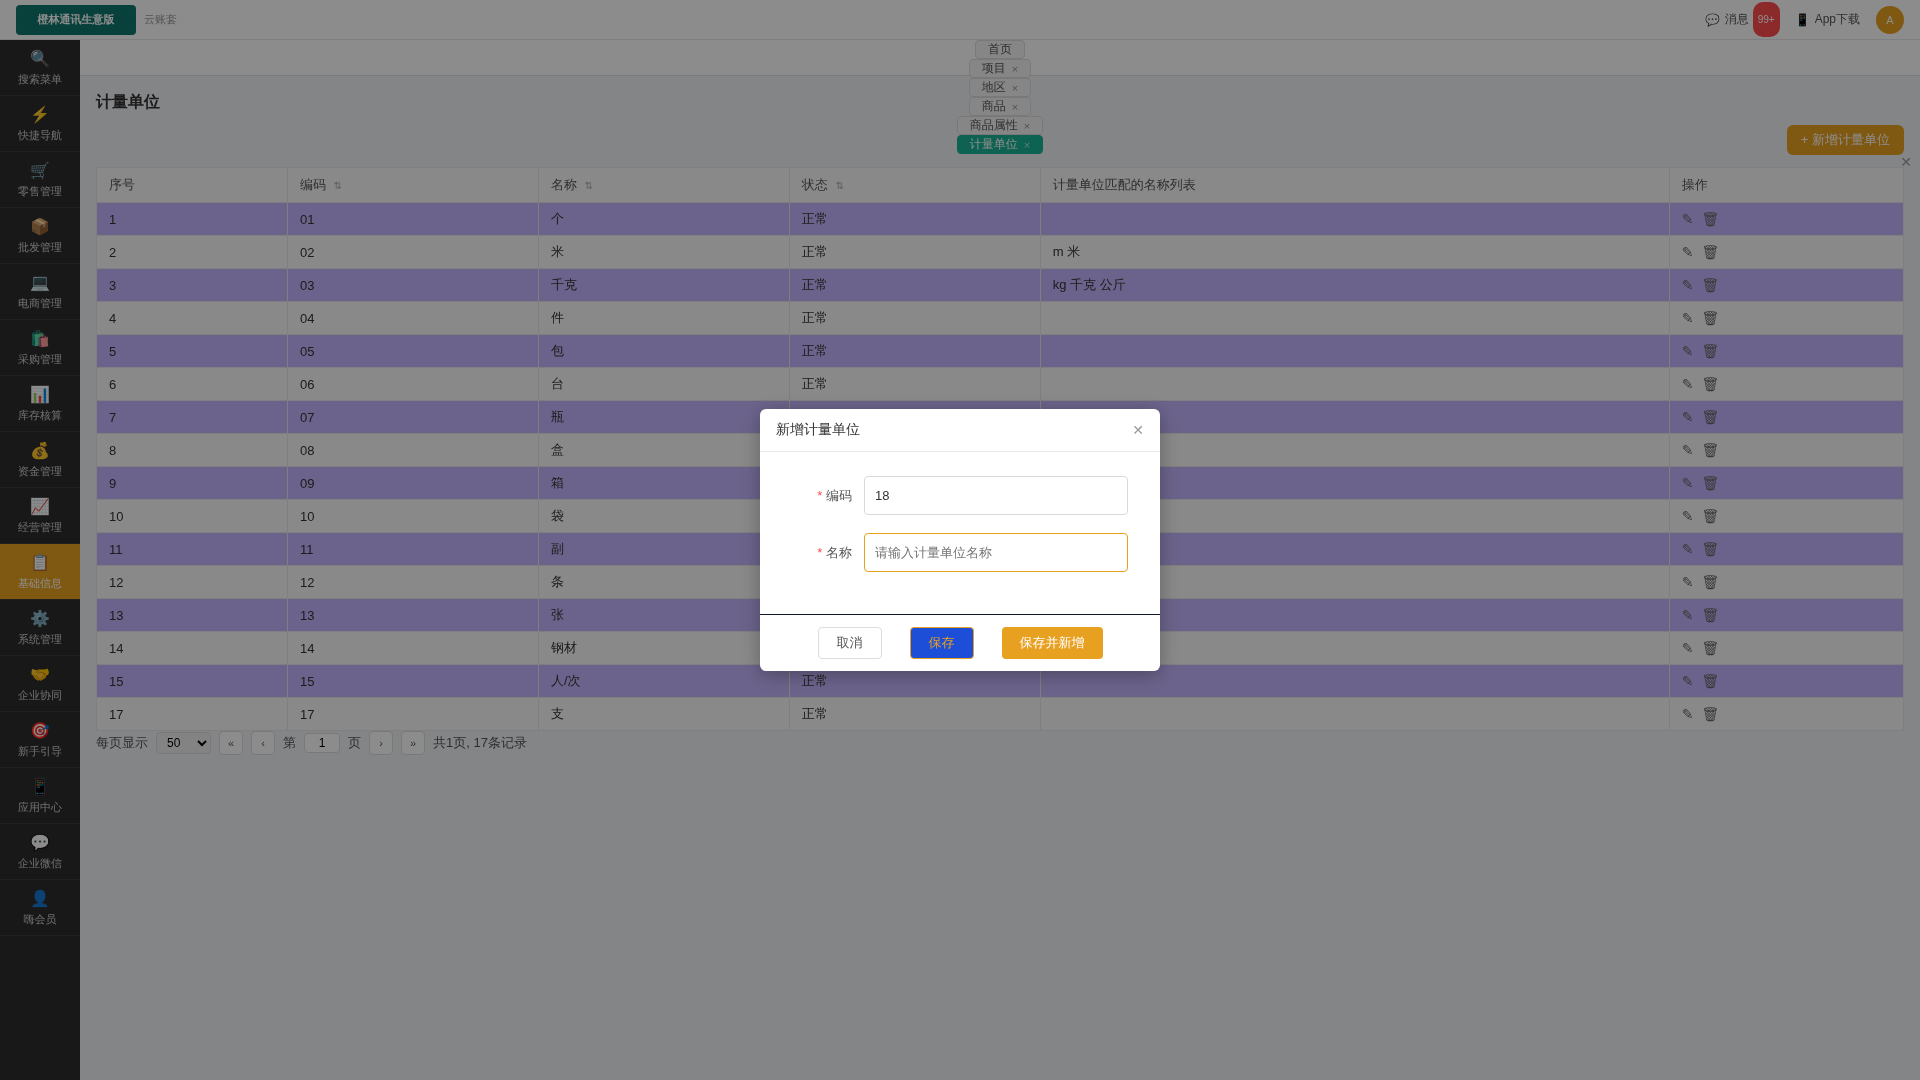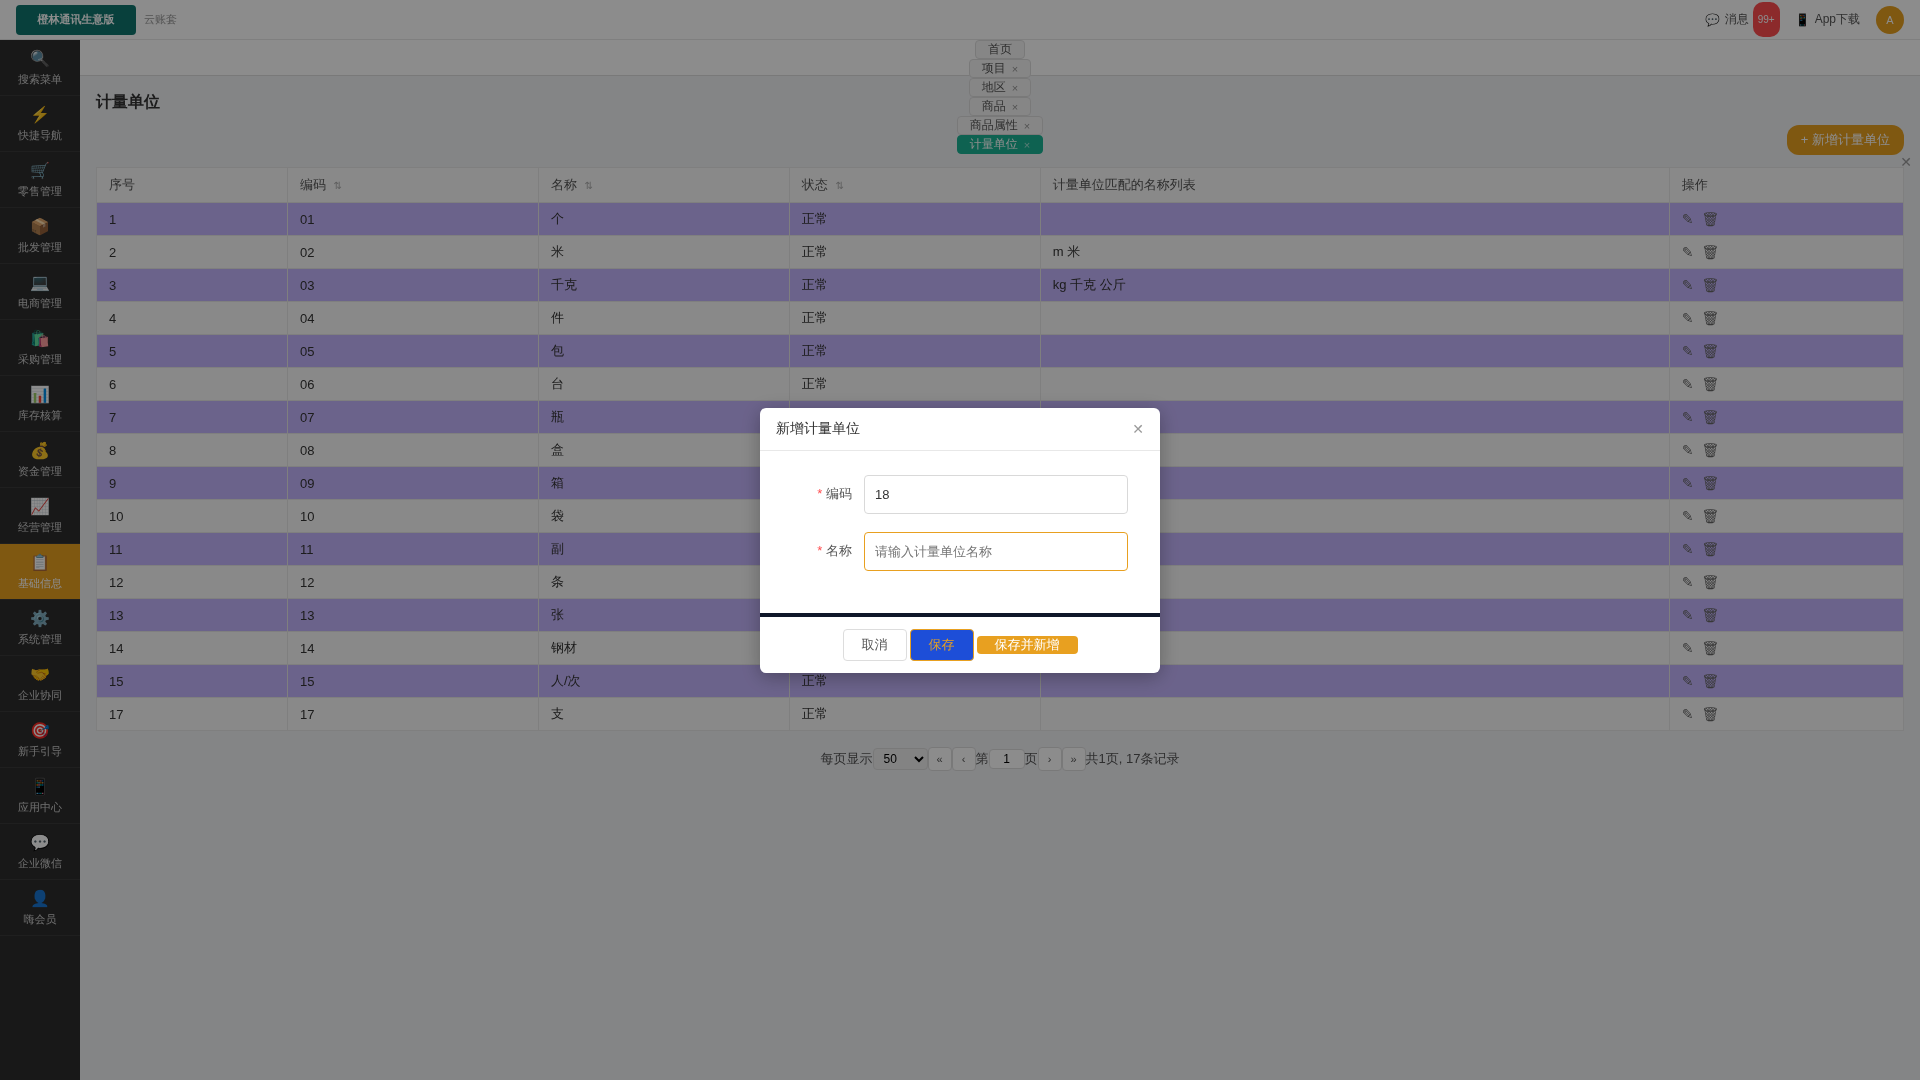--- a/index.html
+++ b/index.html
@@ -167,21 +167,21 @@
     .toolbar {
       display: flex;
       justify-content: flex-end;
       margin-bottom: 12px;
     }
     .btn-primary {
       background: #e8a020;
       color: #fff;
       border: none;
       padding: 6px 14px;
-      border-radius: 12px;
+      border-radius: 6px;
       cursor: pointer;
       font-size: 13px;
     }
 
     
     .data-table {
       width: 100%;
       border-collapse: collapse;
       background: #c4b5fd;
       border: 1px solid #e8e8e8;
@@ -206,22 +206,23 @@
     .sort-icon { font-size: 10px; color: #aaa; margin-left: 4px; }
     .status-normal { color: #52c41a; }
 
     .action-icons { display: flex; gap: 8px; }
     .action-icon { cursor: pointer; color: #666; font-size: 14px; }
 
     
     .pagination {
       display: flex;
       align-items: center;
-      justify-content: center;
-      margin-top: 16px;
+      justify-content: flex-start;
+      margin-top: 0;
+      gap: 8px;
       font-size: 13px;
       color: #555;
     }
     .page-size-select {
       border: 1px solid #ddd;
       border-radius: 4px;
       padding: 2px 6px;
       font-size: 12px;
     }
     .page-btn {
@@ -307,25 +308,24 @@
       border-radius: 4px;
       padding: 0 10px;
       font-size: 13px;
       color: #333;
       outline: none;
     }
     .form-input.active-border { border-color: #e8a020; }
 
     .modal-footer {
       padding: 12px 16px;
-      border-top: 4px solid #0f172a;
+      border-top: 1px solid #0f172a;
       display: flex;
       justify-content: center;
-      gap: 3px;
-      align-items: center;
+      gap: 28px;
     }
     .btn-cancel {
       border: 1px solid #ddd;
       background: #fff;
       border-radius: 4px;
       padding: 6px 18px;
       cursor: pointer;
       font-size: 13px;
       color: #555;
     }

